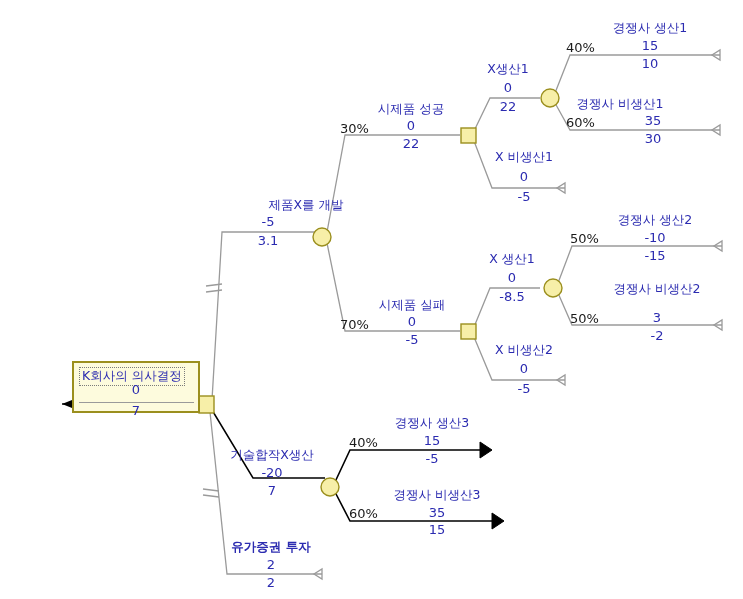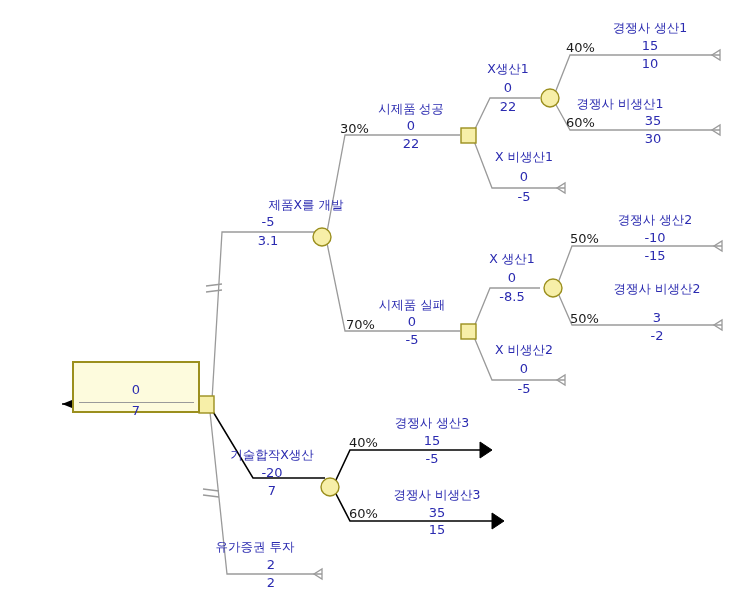--- a/index.html
+++ b/index.html
@@ -132,30 +132,31 @@
     <circle cx="550" cy="98" r="9" fill="#f7efa8" stroke="#9b8f1e" stroke-width="1.4"></circle>
 
     <rect x="461" y="324" width="15" height="15" fill="#f7efa8" stroke="#9b8f1e" stroke-width="1.4"></rect>
 
     <circle cx="553" cy="288" r="9" fill="#f7efa8" stroke="#9b8f1e" stroke-width="1.4"></circle>
 
     <circle cx="330" cy="487" r="9" fill="#f7efa8" stroke="#9b8f1e" stroke-width="1.4"></circle>
   </svg>
 
   <div class="rootbox" style="left:72px; top:361px; width:128px; height:52px;"></div>
+  <div class="rootbox-title" style="left:79px; top:367px;">K회사의 의사결정</div>
   <div class="lbl val ctr" style="left:136px; top:383px;">0</div>
   <div style="position:absolute; left:79px; top:402px; width:115px; height:1px; background:#9a9a9a;"></div>
   <div class="lbl val ctr" style="left:136px; top:404px;">7</div>
 
   <div class="lbl title ctr" style="left:268px; top:198px;margin-left:38px;">제품X를 개발</div>
   <div class="lbl val ctr" style="left:268px; top:215px;">-5</div>
   <div class="lbl val ctr" style="left:268px; top:234px;">3.1</div>
 
   <div class="lbl prob" style="left:340px; top:122px;">30%</div>
-  <div class="lbl title ctr" style="left:411px; top:102px;font-family:Liberation Serif, serif;">시제품 성공</div>
+  <div class="lbl title ctr" style="left:411px; top:102px;">시제품 성공</div>
   <div class="lbl val ctr" style="left:411px; top:119px;">0</div>
   <div class="lbl val ctr" style="left:411px; top:137px;">22</div>
 
   <div class="lbl title ctr" style="left:508px; top:62px;">X생산1</div>
   <div class="lbl val ctr" style="left:508px; top:81px;">0</div>
   <div class="lbl val ctr" style="left:508px; top:100px;">22</div>
 
   <div class="lbl prob" style="left:566px; top:41px;">40%</div>
   <div class="lbl title ctr" style="left:650px; top:21px;">경쟁사 생산1</div>
   <div class="lbl val ctr" style="left:650px; top:39px;">15</div>
@@ -163,21 +164,21 @@
 
   <div class="lbl prob" style="left:566px; top:116px;">60%</div>
   <div class="lbl title ctr" style="left:620px; top:97px;">경쟁사 비생산1</div>
   <div class="lbl val ctr" style="left:653px; top:114px;">35</div>
   <div class="lbl val ctr" style="left:653px; top:132px;">30</div>
 
   <div class="lbl title ctr" style="left:524px; top:150px;">X 비생산1</div>
   <div class="lbl val ctr" style="left:524px; top:170px;">0</div>
   <div class="lbl val ctr" style="left:524px; top:190px;">-5</div>
 
-  <div class="lbl prob" style="left:340px; top:318px;margin-left:6px;">70%</div>
+  <div class="lbl prob" style="left:340px; top:318px;">70%</div>
   <div class="lbl title ctr" style="left:412px; top:298px;">시제품 실패</div>
   <div class="lbl val ctr" style="left:412px; top:315px;">0</div>
   <div class="lbl val ctr" style="left:412px; top:333px;">-5</div>
 
   <div class="lbl title ctr" style="left:512px; top:252px;">X 생산1</div>
   <div class="lbl val ctr" style="left:512px; top:271px;">0</div>
   <div class="lbl val ctr" style="left:512px; top:290px;">-8.5</div>
 
   <div class="lbl prob" style="left:570px; top:232px;">50%</div>
   <div class="lbl title ctr" style="left:655px; top:213px;">경쟁사 생산2</div>
@@ -200,17 +201,17 @@
   <div class="lbl prob" style="left:349px; top:436px;">40%</div>
   <div class="lbl title ctr" style="left:432px; top:416px;">경쟁사 생산3</div>
   <div class="lbl val ctr" style="left:432px; top:434px;">15</div>
   <div class="lbl val ctr" style="left:432px; top:452px;">-5</div>
 
   <div class="lbl prob" style="left:349px; top:507px;">60%</div>
   <div class="lbl title ctr" style="left:437px; top:488px;">경쟁사 비생산3</div>
   <div class="lbl val ctr" style="left:437px; top:506px;">35</div>
   <div class="lbl val ctr" style="left:437px; top:523px;">15</div>
 
-  <div class="lbl title ctr" style="left:255px; top:540px;">유가증권 투자</div>
+  <div class="lbl title ctr" style="left:271px; top:540px;font-weight:bold;">유가증권 투자</div>
   <div class="lbl val ctr" style="left:271px; top:558px;">2</div>
   <div class="lbl val ctr" style="left:271px; top:576px;">2</div>
 
 </div>
 
 </body></html>

